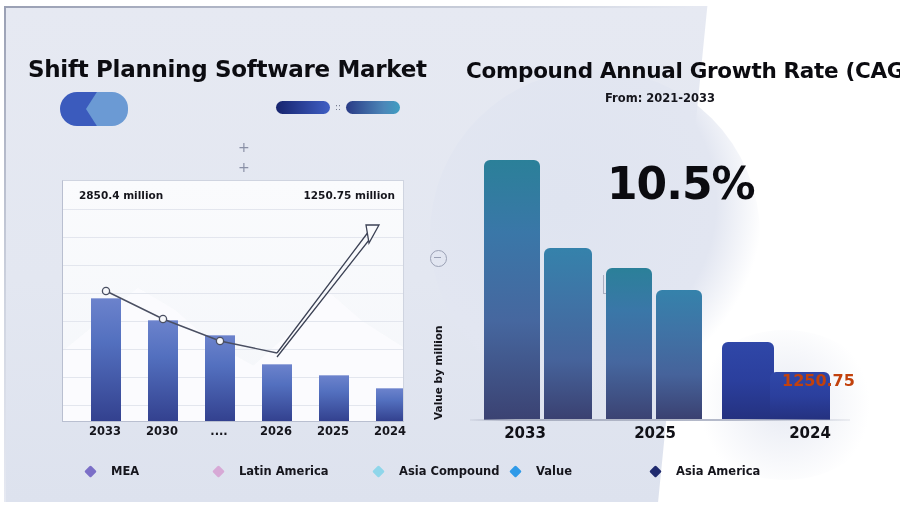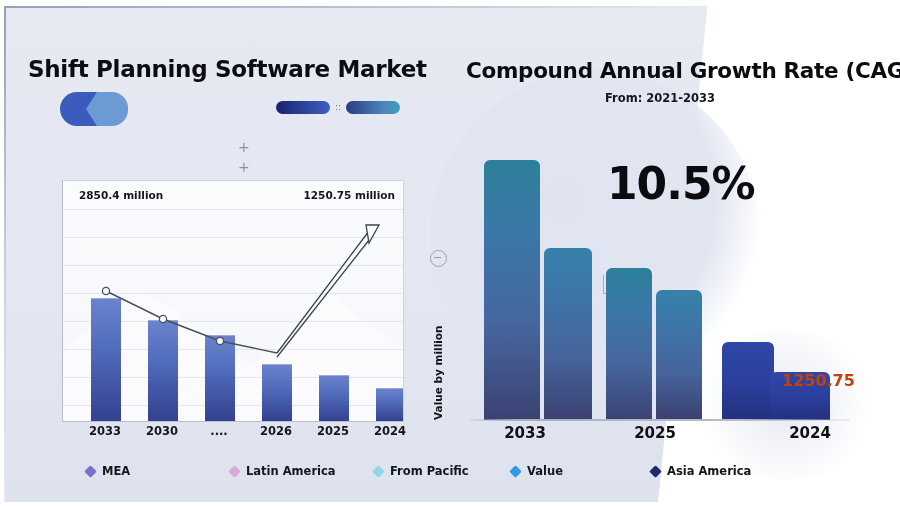--- a/index.html
+++ b/index.html
@@ -148,21 +148,21 @@
   }
   .value-label{
     position:absolute;left:782px;top:371px;
     font-size:16px;font-weight:bold;color:#c2410c;white-space:nowrap;
   }
 
   
   .legend{
     position:absolute;left:86px;top:464px;width:720px;height:22px;
   }
-  .legend-item{position:absolute;display:flex;align-items:center;gap:7px;white-space:nowrap;}
+  .legend-item{position:absolute;display:flex;align-items:center;gap:16px;white-space:nowrap;}
   .legend-dot{width:9px;height:9px;transform:rotate(45deg);border-radius:1.5px;}
   .legend-text{font-size:11.5px;font-weight:bold;color:#15151c;}
 </style>
 </head>
 <body>
 
 <div class="canvas">
 
   <div class="panel"></div>
   <div class="panel-edge-top"></div>
@@ -252,27 +252,27 @@
   <div class="rx-label" style="left:655px">2025</div>
   <div class="rx-label" style="left:810px">2024</div>
 
   <div class="value-label">1250.75</div>
 
   <div class="legend">
     <div class="legend-item" style="left:0px">
       <span class="legend-dot" style="background:#7b6fc7"></span>
       <span class="legend-text">MEA</span>
     </div>
-    <div class="legend-item" style="left:144px">
+    <div class="legend-item" style="left:128px">
       <span class="legend-dot" style="background:#d7a9d6"></span>
       <span class="legend-text">Latin America</span>
     </div>
     <div class="legend-item" style="left:288px">
       <span class="legend-dot" style="background:#8fd6ea"></span>
-      <span class="legend-text">From Pacific</span>
+      <span class="legend-text">Asia Compound</span>
     </div>
     <div class="legend-item" style="left:425px">
       <span class="legend-dot" style="background:#2f9ae8"></span>
       <span class="legend-text">Value</span>
     </div>
     <div class="legend-item" style="left:565px">
       <span class="legend-dot" style="background:#1f2a6e"></span>
       <span class="legend-text">Asia America</span>
     </div>
   </div>

